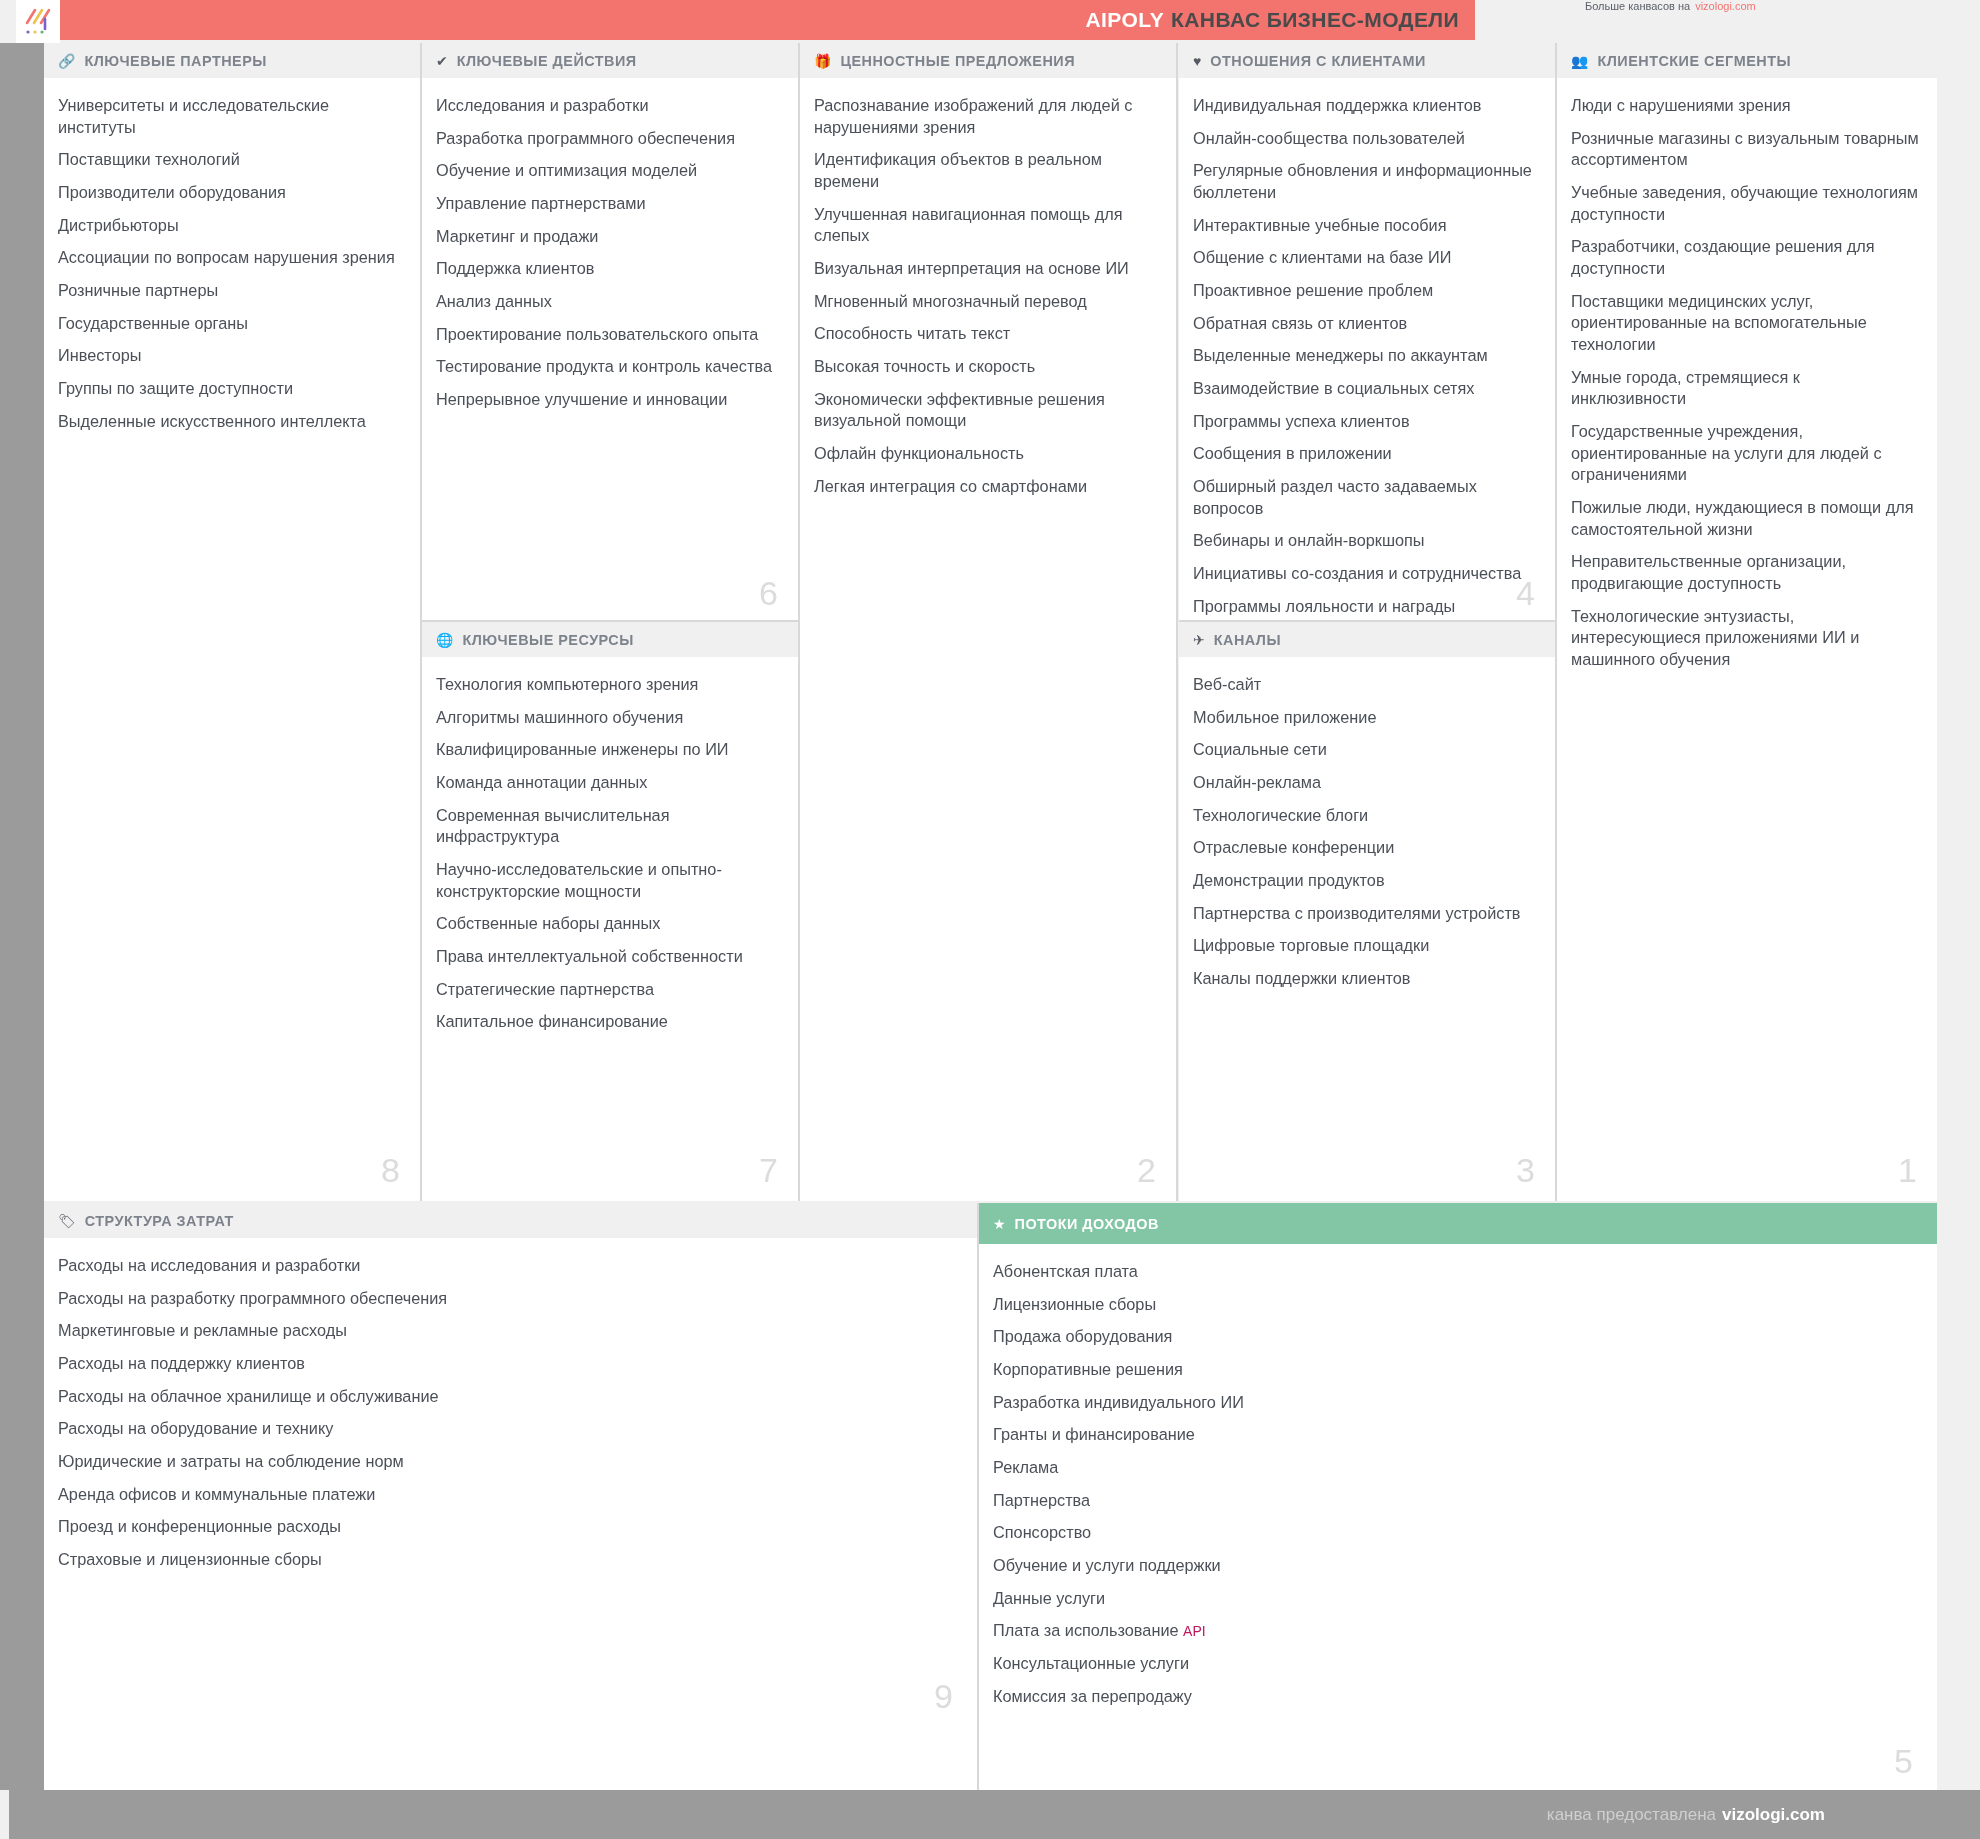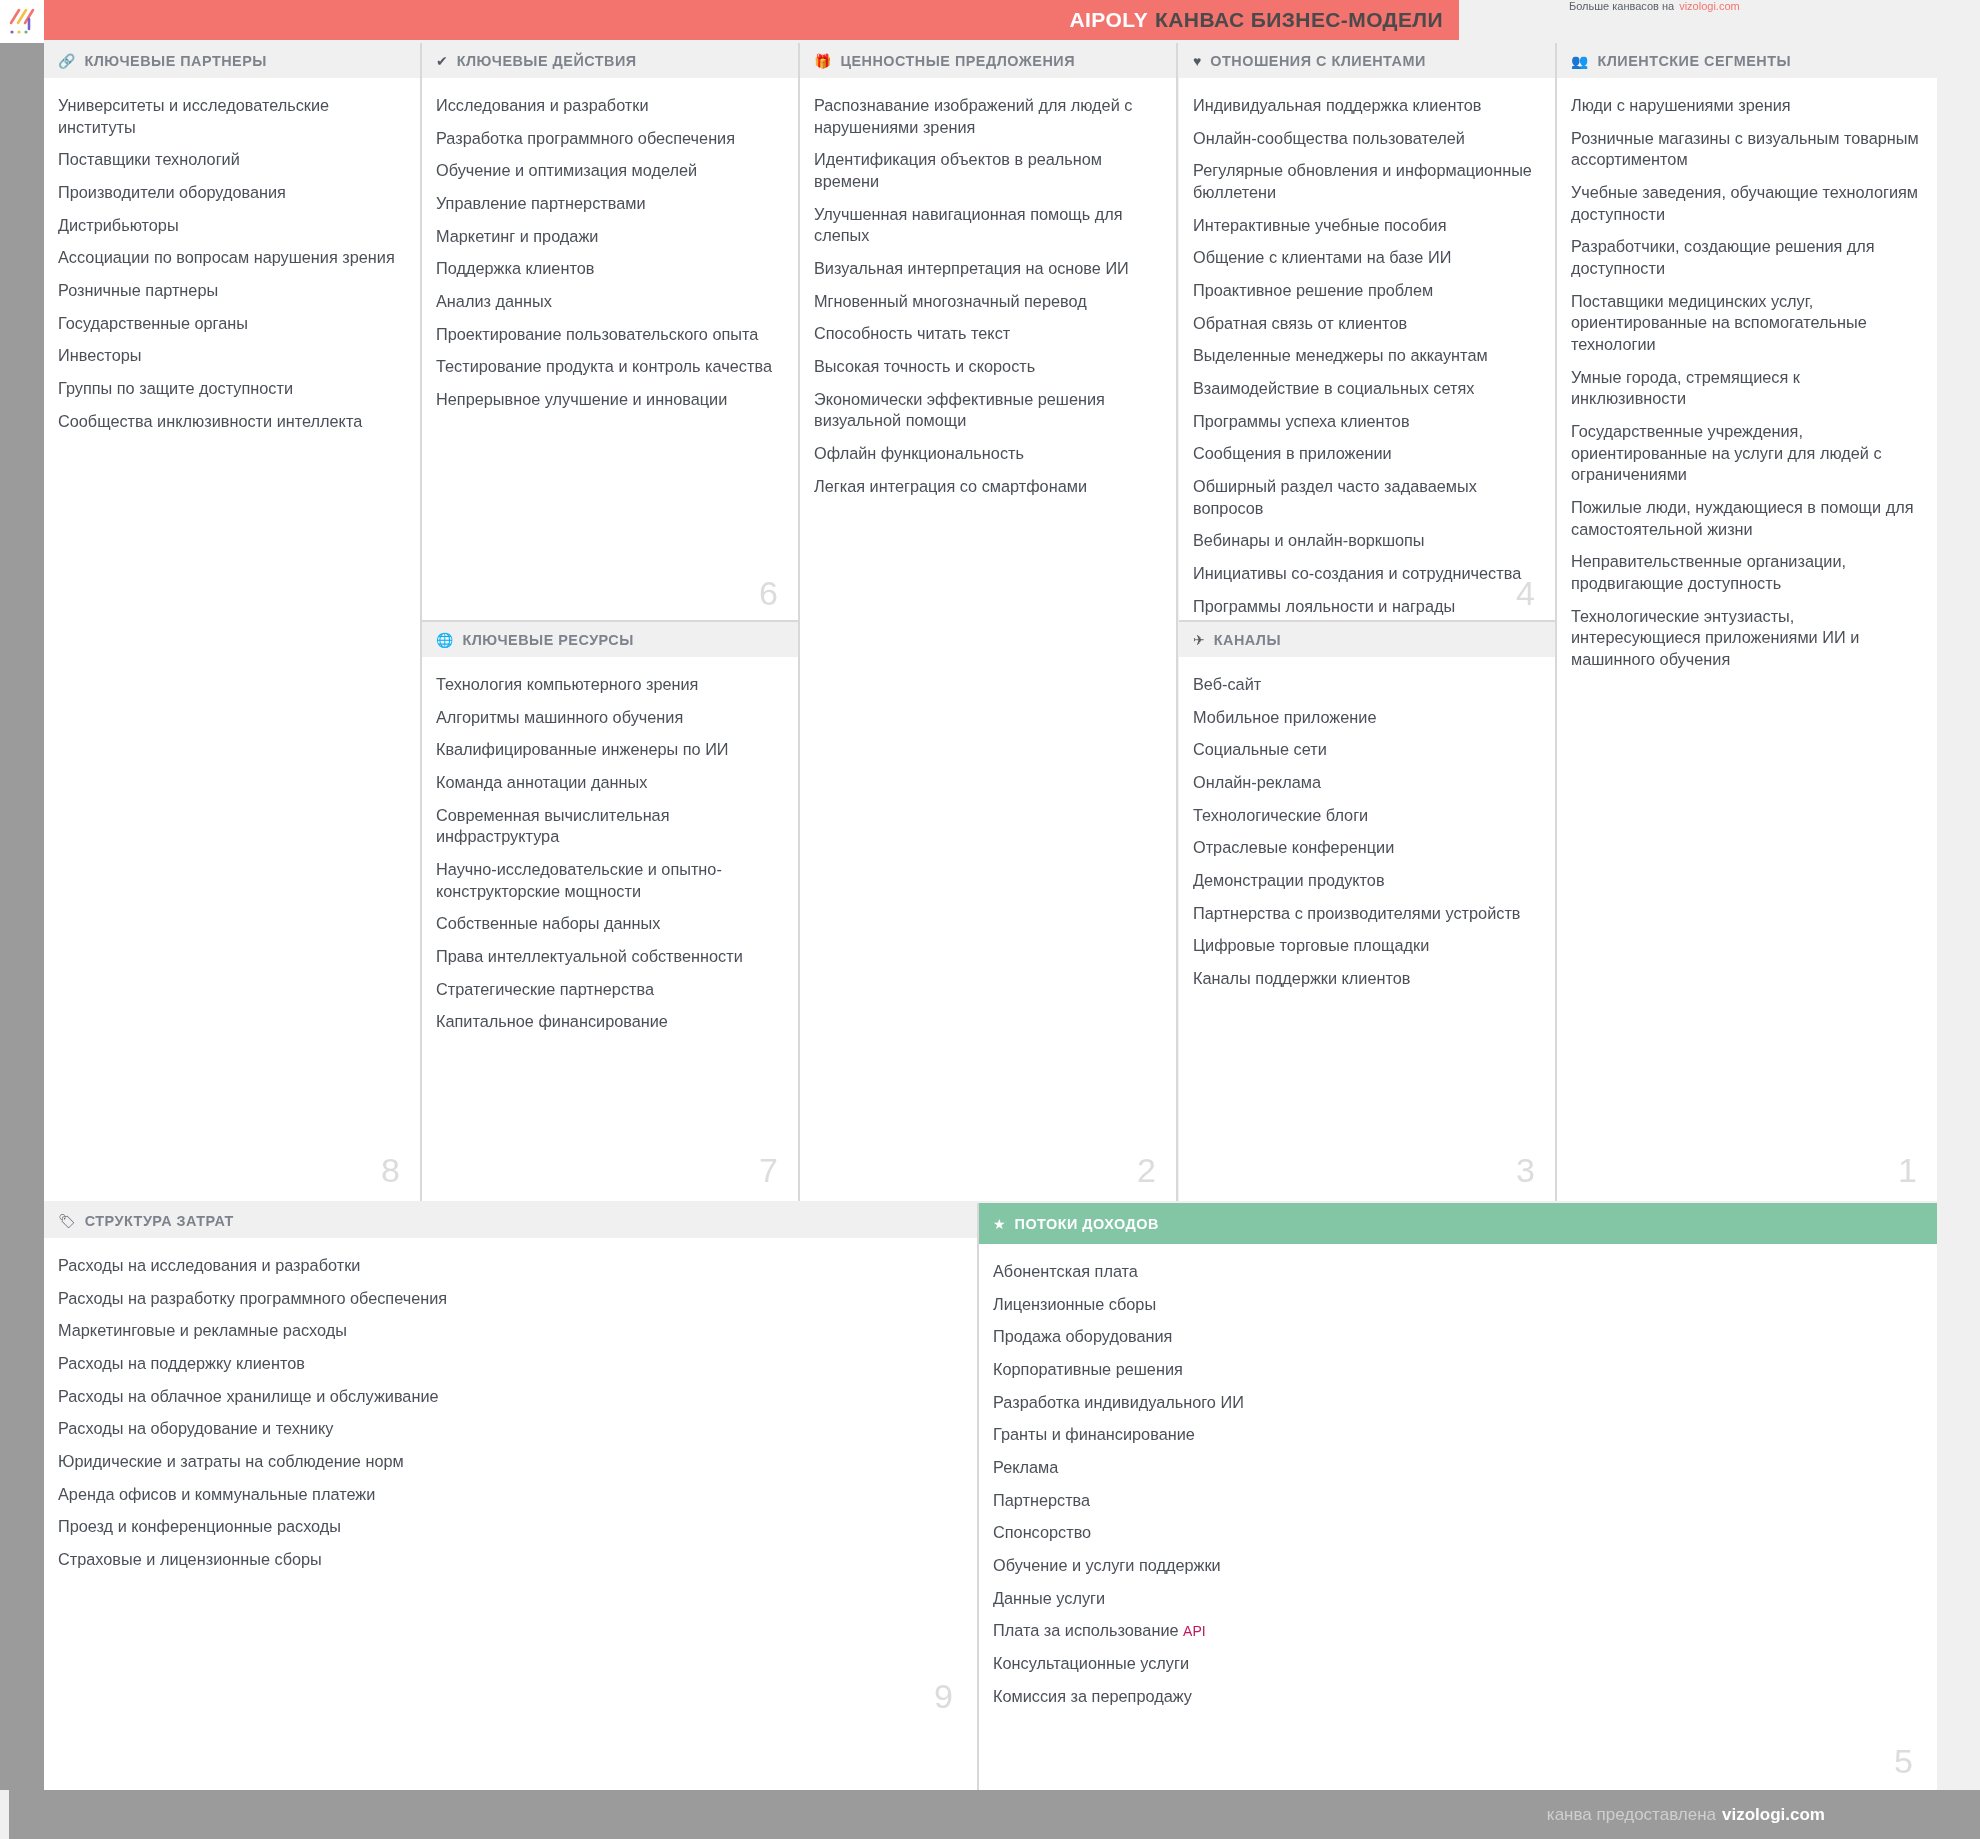--- a/index.html
+++ b/index.html
@@ -10,21 +10,21 @@
     overflow: hidden;
   }
   .canvas-root {
     position: relative;
     width: 1980px; height: 1839px;
     background: #f1f0f0;
   }
 
   
   .top-bar {
-    position: absolute; left: 0; top: 0;
+    position: absolute; left: 16px; top: 0;
     width: 1944px; height: 43px;
     background: #f1f0f0;
   }
   .logo-box {
     position: absolute; left: 0; top: 0;
     width: 44px; height: 43px;
     background: #ffffff;
     display: flex; align-items: center; justify-content: center;
   }
   .logo-mark { width: 30px; height: 30px; display: block; }
@@ -191,21 +191,21 @@
       <div class="items">
           <div class="item">Университеты и исследовательские институты</div>
           <div class="item">Поставщики технологий</div>
           <div class="item">Производители оборудования</div>
           <div class="item">Дистрибьюторы</div>
           <div class="item">Ассоциации по вопросам нарушения зрения</div>
           <div class="item">Розничные партнеры</div>
           <div class="item">Государственные органы</div>
           <div class="item">Инвесторы</div>
           <div class="item">Группы по защите доступности</div>
-          <div class="item">Сообщества инклюзивности интеллекта</div>
+          <div class="item">Выделенные искусственного интеллекта</div>
         </div>
       <div class="num" style="right:20px; bottom:14px;">8</div>
     </div>
 
     <div class="col c2">
       <div class="toppanel">
         <div class="sec-head">
           <span class="ico">✔</span>
           <span class="lbl">КЛЮЧЕВЫЕ ДЕЙСТВИЯ</span>
         </div>

